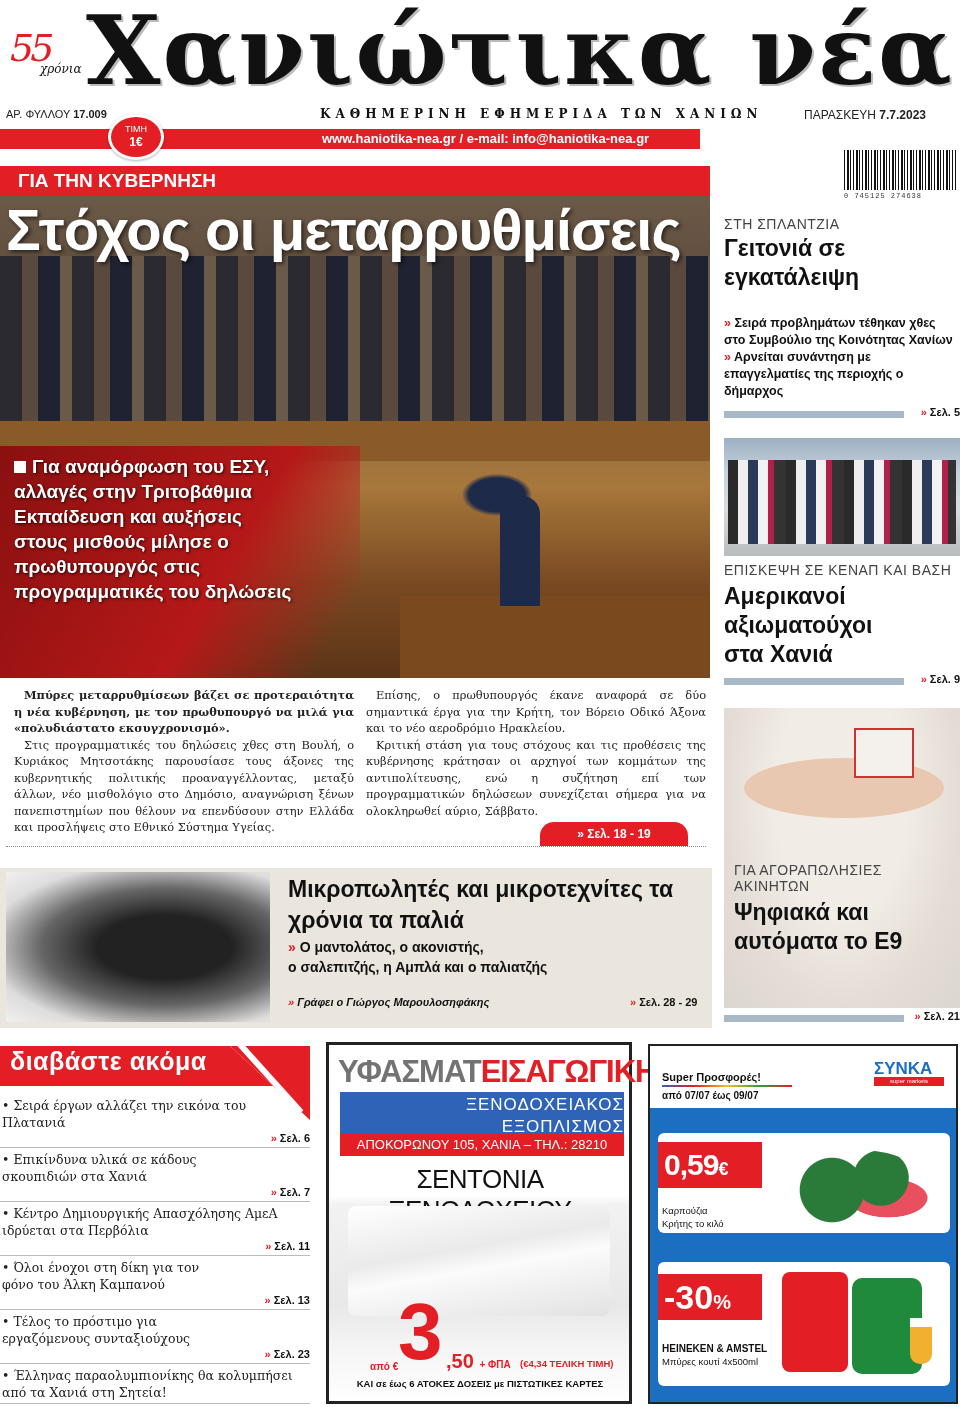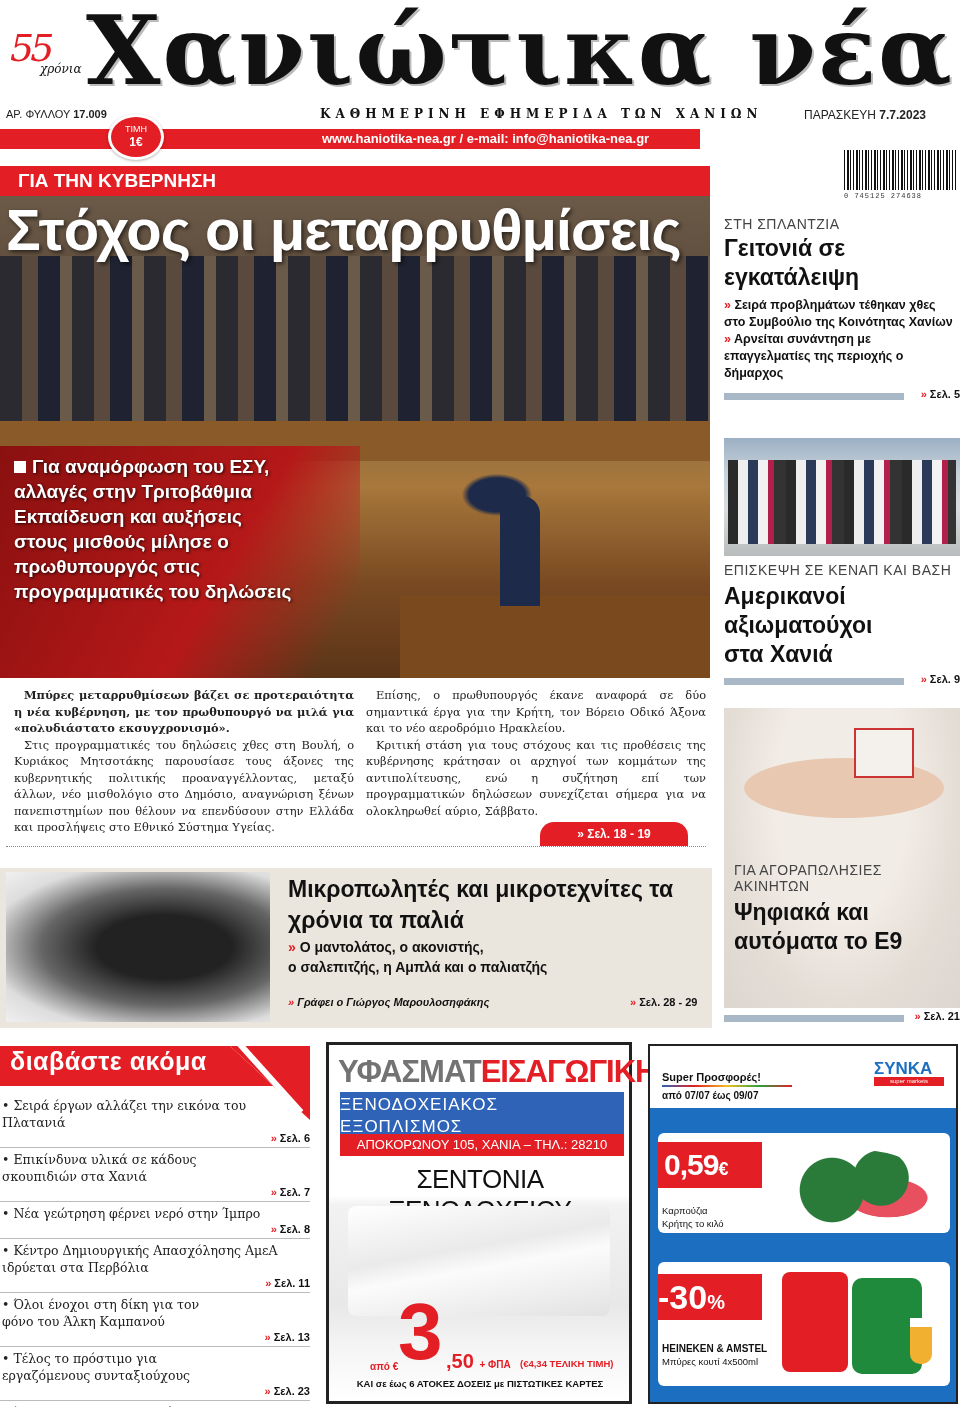--- a/index.html
+++ b/index.html
@@ -73,21 +73,21 @@
 .rm-title{left:10px;top:1047px;font-family:"Liberation Sans",sans-serif;font-weight:bold;font-size:25px;color:#fff;letter-spacing:.5px}
 .rm-list{left:0;top:1094px;width:310px}
 .rm-item{border-bottom:1.5px solid #bbb;padding:3px 0 2px 2px}
 .rm-item .t{font-family:"DejaVu Serif",serif;font-size:12.5px;line-height:17px;color:#222}
 .rm-item .t .b{margin-right:4px}
 .rm-item .p{text-align:right;font-family:"Liberation Sans",sans-serif;font-weight:bold;font-size:11px;line-height:14px}
 
 .ad1{left:326px;top:1042px;width:306px;height:362px;border:3px solid #222;background:linear-gradient(to bottom,#fff 0 150px,#f2f2f2 160px,#e8e8e8 260px,#f4f4f4 300px,#fff 100%)}
 .ad1-brand{left:338px;top:1054px;font-family:"Liberation Sans",sans-serif;font-weight:bold;font-size:31px;letter-spacing:-1px}
 .ad1-brand .k{color:#737373}.ad1-brand .r{color:#e31e24}
-.ad1-blue{left:340px;top:1092px;width:284px;height:42px;background:#2f63b8;color:#fff;text-align:left;font-family:"Liberation Sans",sans-serif}
+.ad1-blue{left:340px;top:1092px;width:284px;height:42px;background:#2f63b8;color:#fff;text-align:right;font-family:"Liberation Sans",sans-serif}
 .ad1-blue .a{font-size:17px;letter-spacing:1px;line-height:22px;padding-top:2px}
 .ad1-blue .b{font-size:5.5px;line-height:10px;letter-spacing:.3px}
 .ad1-red{left:340px;top:1134px;width:284px;height:22px;background:#e31e24;color:#fff;text-align:center;font-family:"Liberation Sans",sans-serif;font-size:13px;line-height:22px}
 .ad1-big{left:334px;top:1164px;width:292px;text-align:center;font-family:"Liberation Sans",sans-serif;font-size:26px;letter-spacing:-.5px;color:#111}
 .ad1-sheets{left:348px;top:1206px;width:262px;height:110px;border-radius:8px;background:linear-gradient(170deg,#fff 0%,#eaeaea 40%,#fbfbfb 55%,#e2e2e2 100%)}
 .ad1-pre{left:370px;top:1361px;font-family:"Liberation Sans",sans-serif;font-size:10px;color:#e31e24;font-weight:bold}
 .ad1-3{left:398px;top:1292px;font-family:"Liberation Sans",sans-serif;font-weight:bold;font-size:80px;line-height:80px;color:#e31e24}
 .ad1-50{left:446px;top:1350px;font-family:"Liberation Sans",sans-serif;font-weight:bold;font-size:20px;color:#e31e24}
 .ad1-tot{left:520px;top:1358px;font-family:"Liberation Sans",sans-serif;font-weight:bold;font-size:9.5px;color:#e31e24}
 .ad1-foot{left:334px;top:1378px;width:292px;text-align:center;font-family:"Liberation Sans",sans-serif;font-weight:bold;font-size:9.5px;color:#111}
@@ -98,21 +98,21 @@
 .ad2-t2{left:662px;top:1090px;font-family:"Liberation Sans",sans-serif;font-weight:bold;font-size:10px;color:#111}
 .ad2-logo{left:874px;top:1060px;width:70px;height:26px}
 .ad2-logo .s{background:#fff;color:#1c6fc0;font-family:"Liberation Sans",sans-serif;font-weight:bold;font-size:17px;line-height:17px}
 .ad2-logo .m{background:#e31e24;color:#fff;font-size:6px;font-family:"Liberation Sans",sans-serif;text-align:center;line-height:9px}
 .ad2-card{left:658px;top:1133px;width:292px;height:100px;background:#fff;border-radius:6px}
 .ad2-card2{left:658px;top:1262px;width:292px;height:124px;background:#fff;border-radius:6px}
 .ad2-price{left:658px;top:1142px;width:104px;height:46px;background:#e31e24;color:#fff;font-family:"Liberation Sans",sans-serif;font-weight:bold;font-size:30px;line-height:46px;padding-left:6px;letter-spacing:-1px}
 .ad2-price .e{font-size:18px}
 .ad2-wm{left:790px;top:1150px;width:140px;height:80px;border-radius:50%;background:radial-gradient(circle at 30% 50%,#2a7a3a 0 30%,transparent 31%),radial-gradient(circle at 65% 35%,#2a7a3a 0 26%,transparent 27%),radial-gradient(ellipse at 70% 60%,#e85060 0 28%,transparent 29%)}
 .ad2-d1{left:662px;top:1204px;font-family:"Liberation Sans",sans-serif;font-size:9.5px;line-height:13px;color:#111}
-.ad2-pct{left:658px;top:1274px;width:104px;height:46px;background:#e31e24;color:#fff;font-family:"Liberation Sans",sans-serif;font-weight:bold;font-size:34px;line-height:46px;}
+.ad2-pct{left:658px;top:1274px;width:104px;height:46px;background:#e31e24;color:#fff;font-family:"Liberation Sans",sans-serif;font-weight:bold;font-size:34px;line-height:46px;padding-left:6px}
 .ad2-pct .e{font-size:20px}
 .ad2-beer1{left:782px;top:1272px;width:66px;height:100px;background:#e31e24;border-radius:8px}
 .ad2-beer2{left:852px;top:1278px;width:70px;height:96px;background:#1f8a3c;border-radius:10px}
 .ad2-glass{left:910px;top:1318px;width:22px;height:46px;background:linear-gradient(#fff 0 20%,#f2b030 20%);border-radius:0 0 10px 10px}
 .ad2-d2{left:662px;top:1342px;font-family:"Liberation Sans",sans-serif;font-size:9.5px;line-height:13px;color:#111}
 .ad2-d2 b{font-weight:bold;font-size:10px}
 </style>
 </head>
 <body>
 
@@ -152,21 +152,21 @@
 <div class="abs col col2">
   <p>Επίσης, ο πρωθυπουργός έκανε αναφορά σε δύο σημαντικά έργα για την Κρήτη, τον Βόρειο Οδικό Άξονα και το νέο αεροδρόμιο Ηρακλείου.</p>
   <p>Κριτική στάση για τους στόχους και τις προθέσεις της κυβέρνησης κράτησαν οι αρχηγοί των κομμάτων της αντιπολίτευσης, ενώ η συζήτηση επί των προγραμματικών δηλώσεων συνεχίζεται σήμερα για να ολοκληρωθεί αύριο, Σάββατο.</p>
 </div>
 <div class="abs pagepill">» Σελ. 18 - 19</div>
 <div class="abs dots"></div>
 
 <div class="abs r1">
   <div class="rc-kicker">ΣΤΗ ΣΠΛΑΝΤΖΙΑ</div>
   <div class="rc-title" style="margin-top:2px">Γειτονιά σε εγκατάλειψη</div>
-  <div class="rc-sub" style="margin-top:5px"><span class="raq">» </span><span>Σειρά προβλημάτων τέθηκαν χθες στο Συμβούλιο της Κοινότητας Χανίων</span></div>
+  <div class="rc-sub" style="margin-top:23px"><span class="raq">» </span><span>Σειρά προβλημάτων τέθηκαν χθες στο Συμβούλιο της Κοινότητας Χανίων</span></div>
   <div class="rc-sub"><span class="raq">» </span><span>Αρνείται συνάντηση με επαγγελματίες της περιοχής ο δήμαρχος</span></div>
   <div class="pgrow" style="position:relative;margin-top:6px">
       <div class="bar"></div>
       <div class="pg"><span class="raq">» </span><span>Σελ. 5</span></div>
     </div>
 </div>
 
 <div class="abs photo-r2">
     <div class="ppl"></div>
   </div>
@@ -204,24 +204,20 @@
 <div class="abs rm-cut"></div>
 <div class="abs rm-title">διαβάστε ακόμα</div>
 <div class="abs rm-list">
   <div class="rm-item">
       <div class="t"><span class="b">•</span><span>Σειρά έργων αλλάζει την εικόνα του Πλατανιά</span></div>
       <div class="p"><span class="raq">» </span><span>Σελ. 6</span></div>
     </div>
   <div class="rm-item">
       <div class="t" style="width:260px"><span class="b">•</span><span>Επικίνδυνα υλικά σε κάδους σκουπιδιών στα Χανιά</span></div>
       <div class="p"><span class="raq">» </span><span>Σελ. 7</span></div>
-    </div>
-  <div class="rm-item">
-      <div class="t"><span class="b">•</span><span>Νέα γεώτρηση φέρνει νερό στην Ίμπρο</span></div>
-      <div class="p"><span class="raq">» </span><span>Σελ. 8</span></div>
     </div>
   <div class="rm-item">
       <div class="t" style="width:290px"><span class="b">•</span><span>Κέντρο Δημιουργικής Απασχόλησης ΑμεΑ ιδρύεται στα Περβόλια</span></div>
       <div class="p"><span class="raq">» </span><span>Σελ. 11</span></div>
     </div>
   <div class="rm-item">
       <div class="t" style="width:230px"><span class="b">•</span><span>Όλοι ένοχοι στη δίκη για τον φόνο του Άλκη Καμπανού</span></div>
       <div class="p"><span class="raq">» </span><span>Σελ. 13</span></div>
     </div>
   <div class="rm-item">

